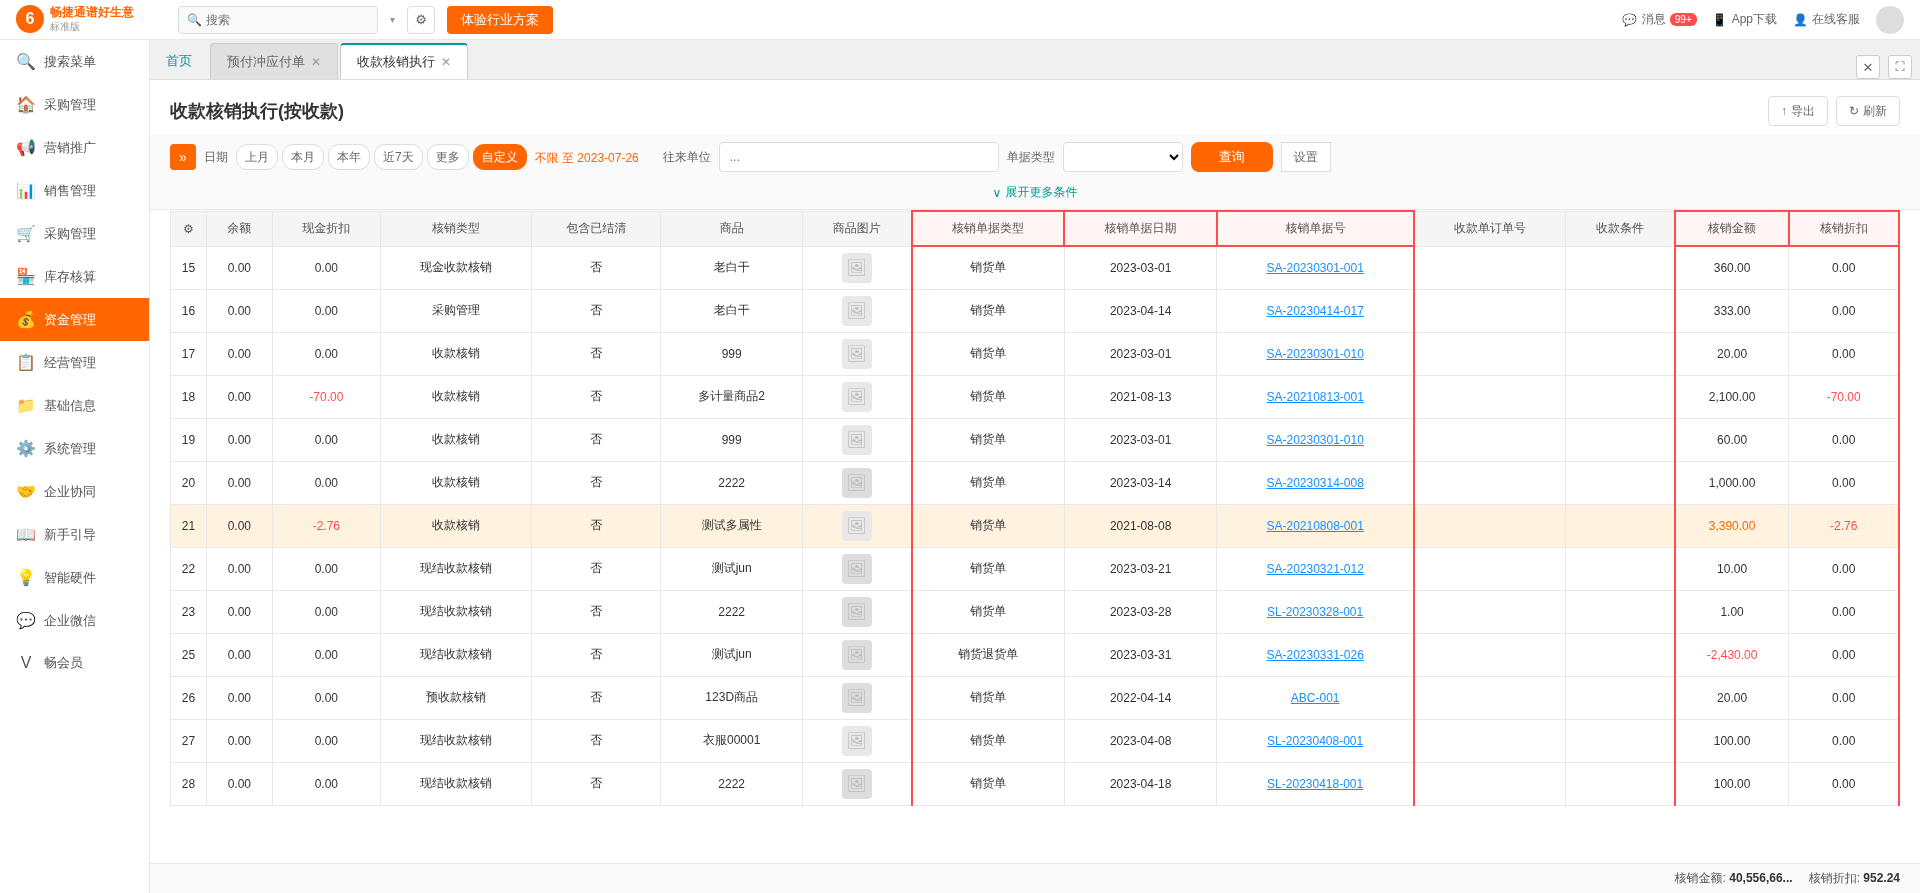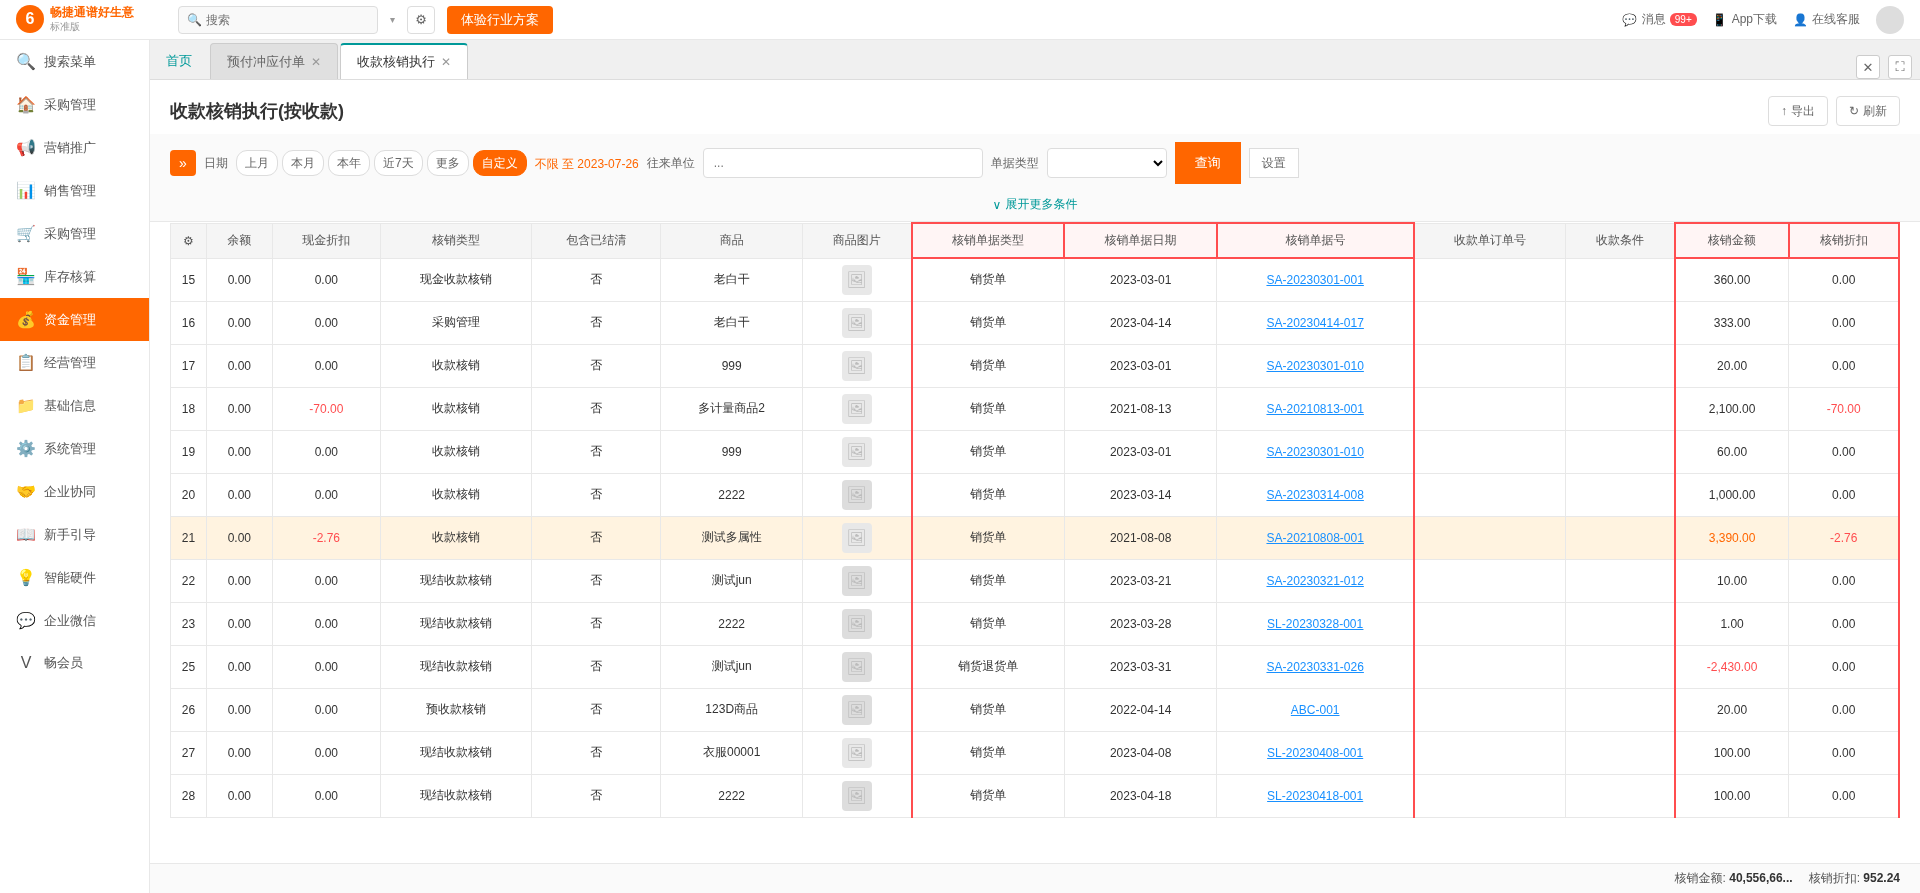--- a/index.html
+++ b/index.html
@@ -56,21 +56,21 @@
     .filter-expand-btn { width: 26px; height: 26px; background: #ff6600; color: white; border: none; border-radius: 4px; cursor: pointer; display: flex; align-items: center; justify-content: center; font-size: 14px; flex-shrink: 0; }
     .filter-label { font-size: 12px; color: #666; flex-shrink: 0; }
     .filter-date-btns { display: flex; gap: 4px; align-items: center; }
     .date-btn { height: 26px; padding: 0 8px; border: 1px solid #ddd; border-radius: 11px; background: #fff; cursor: pointer; font-size: 12px; color: #666; }
     .date-btn.custom { background: #ff6600; color: white; border-color: #ff6600; }
     .filter-date-range { font-size: 12px; color: #ff6600; margin-top: 2px; }
     .filter-input-wrap { flex: 1; max-width: 280px; }
     .filter-input { width: 100%; height: 30px; border: 1px solid #ddd; border-radius: 4px; padding: 0 10px; font-size: 12px; outline: none; }
     .filter-select { height: 30px; border: 1px solid #ddd; border-radius: 4px; padding: 0 10px; font-size: 12px; outline: none; background: #fff; min-width: 120px; }
     .expand-more-btn { display: flex; align-items: center; gap: 4px; font-size: 12px; color: #009999; cursor: pointer; border: none; background: transparent; margin: 4px auto 0; }
-    .query-btn { height: 42px; padding: 0 20px; background: #ff6600; color: white; border: none; border-radius: 0; cursor: pointer; font-size: 13px; }
+    .query-btn { height: 30px; padding: 0 28px; background: #ff6600; color: white; border: none; border-radius: 8px; cursor: pointer; font-size: 13px; }
     .settings-btn { height: 30px; padding: 0 12px; background: #fff; border: 1px solid #ddd; border-radius: 0; cursor: pointer; font-size: 12px; color: #666; }
 
     
     .table-wrap { flex: 1; overflow: auto; padding: 0 20px; }
     table { width: 100%; border-collapse: collapse; font-size: 12px; }
     thead th { background: #f5f5f5; border: 1px solid #e8e8e8; padding: 8px 6px; text-align: center; white-space: nowrap; color: #555; font-weight: 500; position: sticky; top: 0; z-index: 2; }
     tbody td { border: 1px solid #e8e8e8; padding: 6px; text-align: center; white-space: nowrap; }
     tbody tr.highlighted { background: #fff3e0; }
     .link-text { color: #1890ff; cursor: pointer; text-decoration: underline; }
     .text-red { color: #ff4d4f; }
@@ -234,21 +234,21 @@
           <button class="filter-expand-btn">»</button>
           <span class="filter-label">日期</span>
           <div class="filter-date-btns">
             <button class="date-btn">上月</button>
             <button class="date-btn">本月</button>
             <button class="date-btn">本年</button>
             <button class="date-btn">近7天</button>
             <button class="date-btn">更多</button>
             <button class="date-btn custom">自定义</button>
           </div>
-          <div style="display:flex; flex-direction:column; margin-right:0;">
+          <div style="display:flex; flex-direction:column; margin-right:16px;">
             <div class="filter-date-range">不限 至 2023-07-26</div>
           </div>
           <span class="filter-label">往来单位</span>
           <div class="filter-input-wrap">
             <input class="filter-input" type="text" placeholder="..." style="">
           </div>
           <span class="filter-label">单据类型</span>
           <select class="filter-select">
             <option value=""></option>
           </select>

